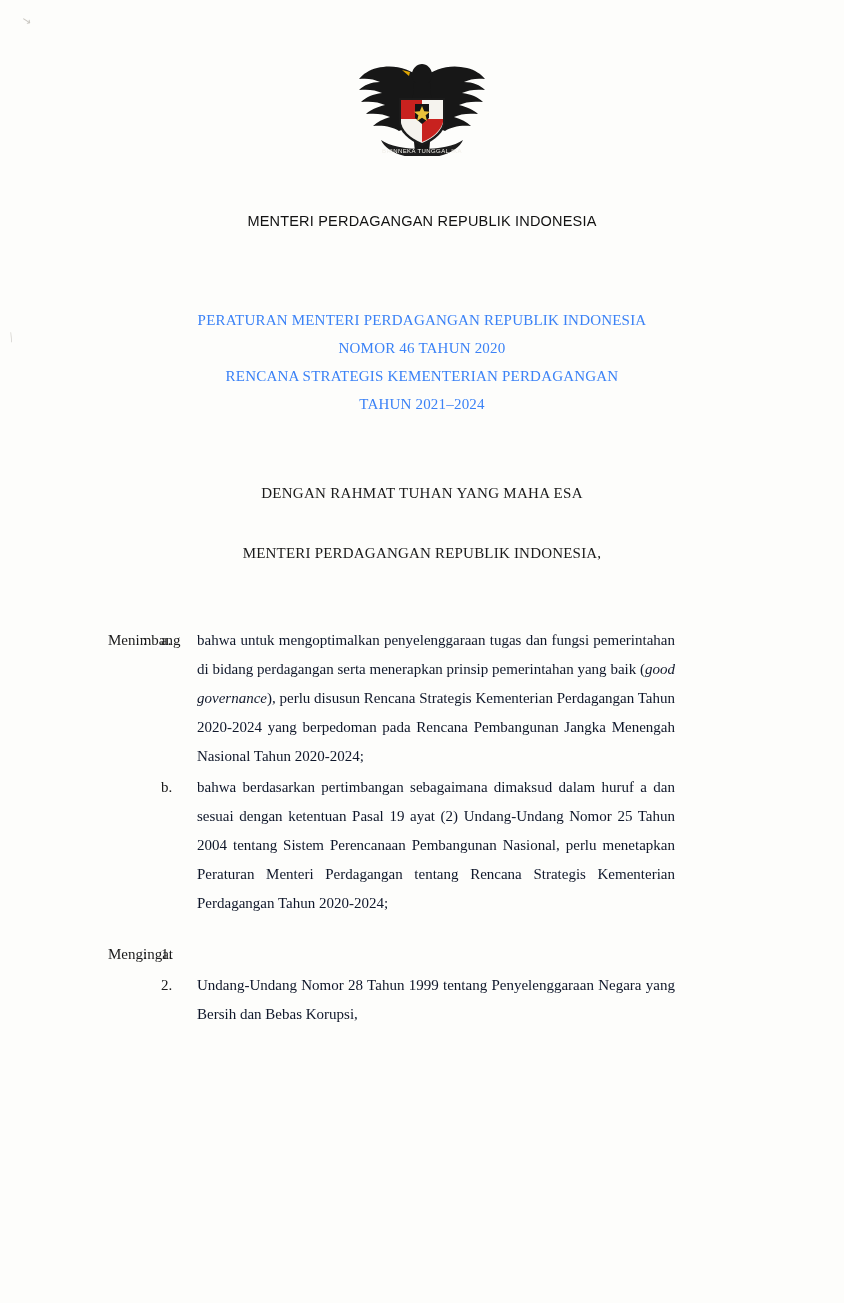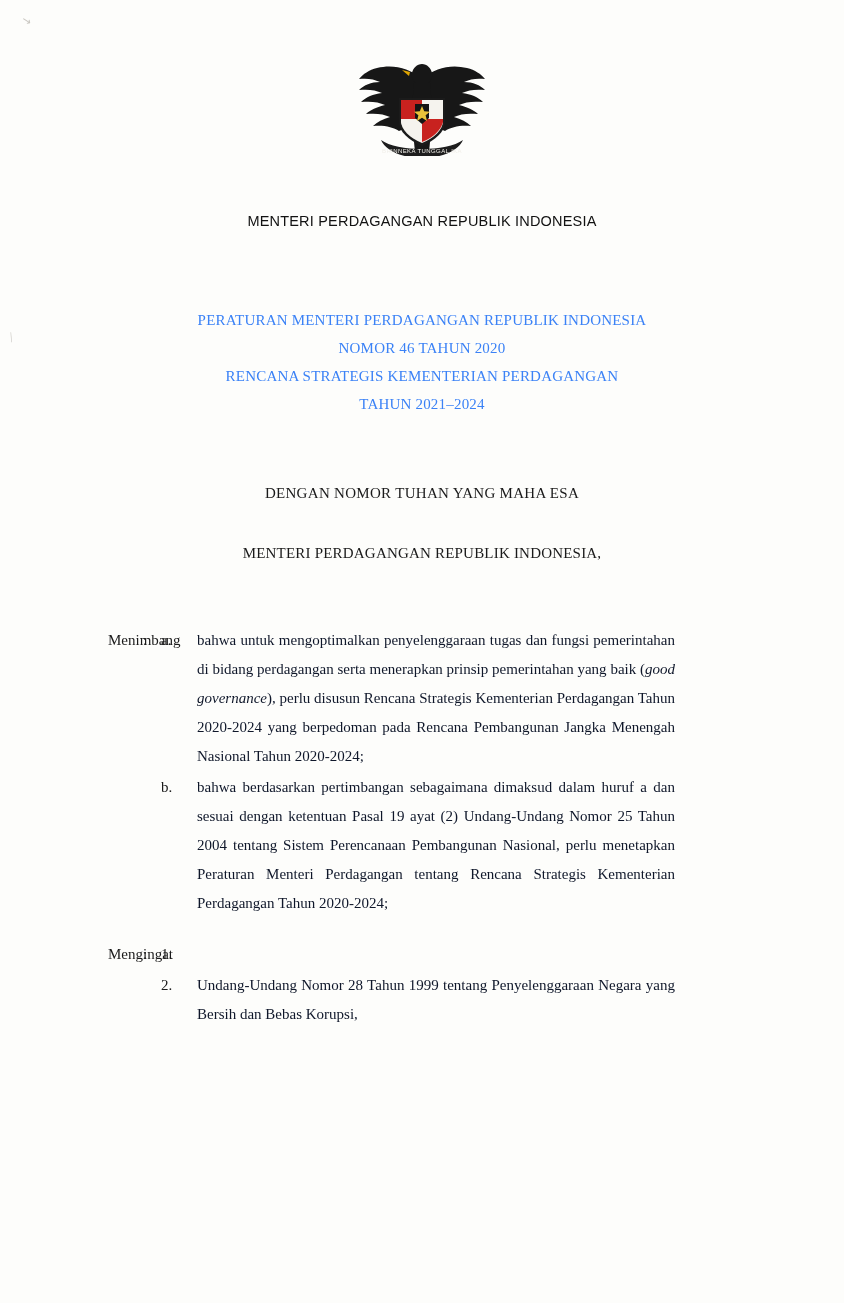--- a/index.html
+++ b/index.html
@@ -172,21 +172,21 @@
 
   <div class="ministry-title">MENTERI PERDAGANGAN REPUBLIK INDONESIA</div>
 
   <div class="doc-heading">
     <div>PERATURAN MENTERI PERDAGANGAN REPUBLIK INDONESIA</div>
     <div>NOMOR 46 TAHUN 2020</div>
     <div>RENCANA STRATEGIS KEMENTERIAN PERDAGANGAN</div>
     <div>TAHUN 2021–2024</div>
   </div>
 
-  <div class="blessing">DENGAN NOMOR TUHAN YANG MAHA ESA</div>
+  <div class="blessing">DENGAN RAHMAT TUHAN YANG MAHA ESA</div>
   <div class="signatory-line">MENTERI PERDAGANGAN REPUBLIK INDONESIA,</div>
 
   <div class="clauses">
 
     <div class="clause-block">
       <div class="clause-row">
         <div class="kw">Menimbang</div>
         <div class="colon">:</div>
         <div class="marker">a.</div>
         <div class="ctext">bahwa untuk mengoptimalkan penyelenggaraan tugas dan fungsi pemerintahan di bidang perdagangan serta menerapkan prinsip pemerintahan yang baik (<i>good governance</i>), perlu disusun Rencana Strategis Kementerian Perdagangan Tahun 2020-2024 yang berpedoman pada Rencana Pembangunan Jangka Menengah Nasional Tahun 2020-2024;</div>

